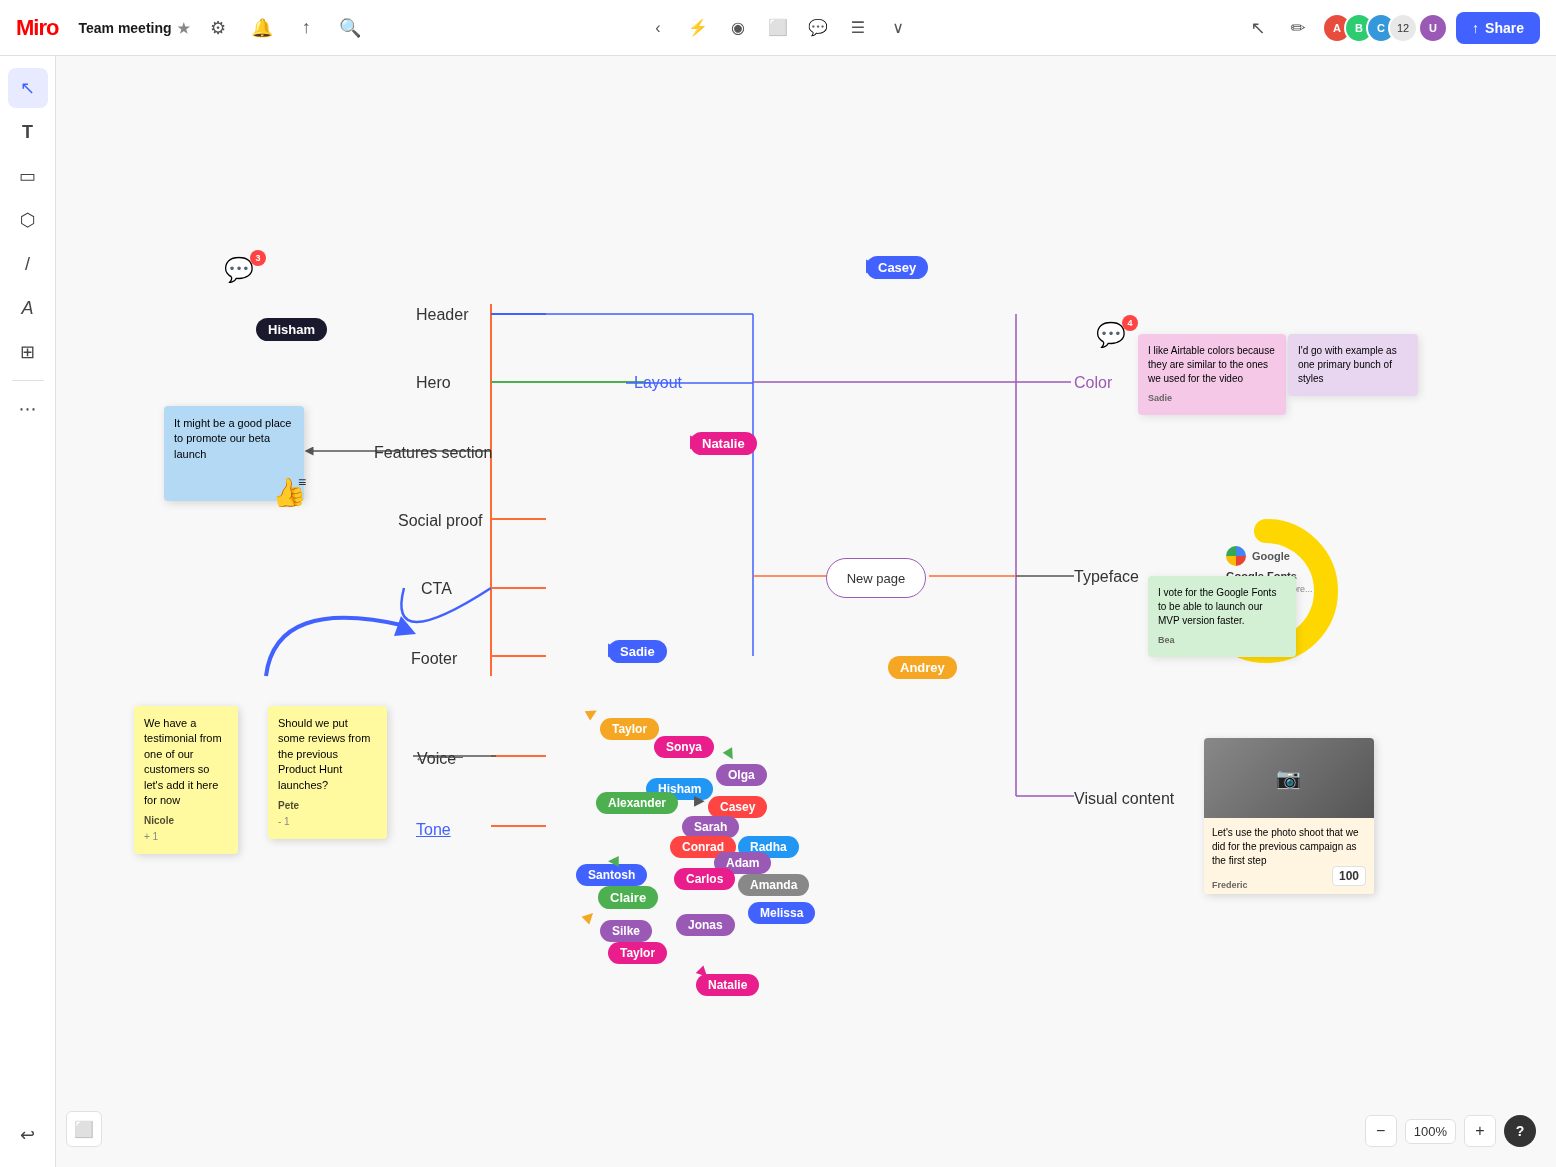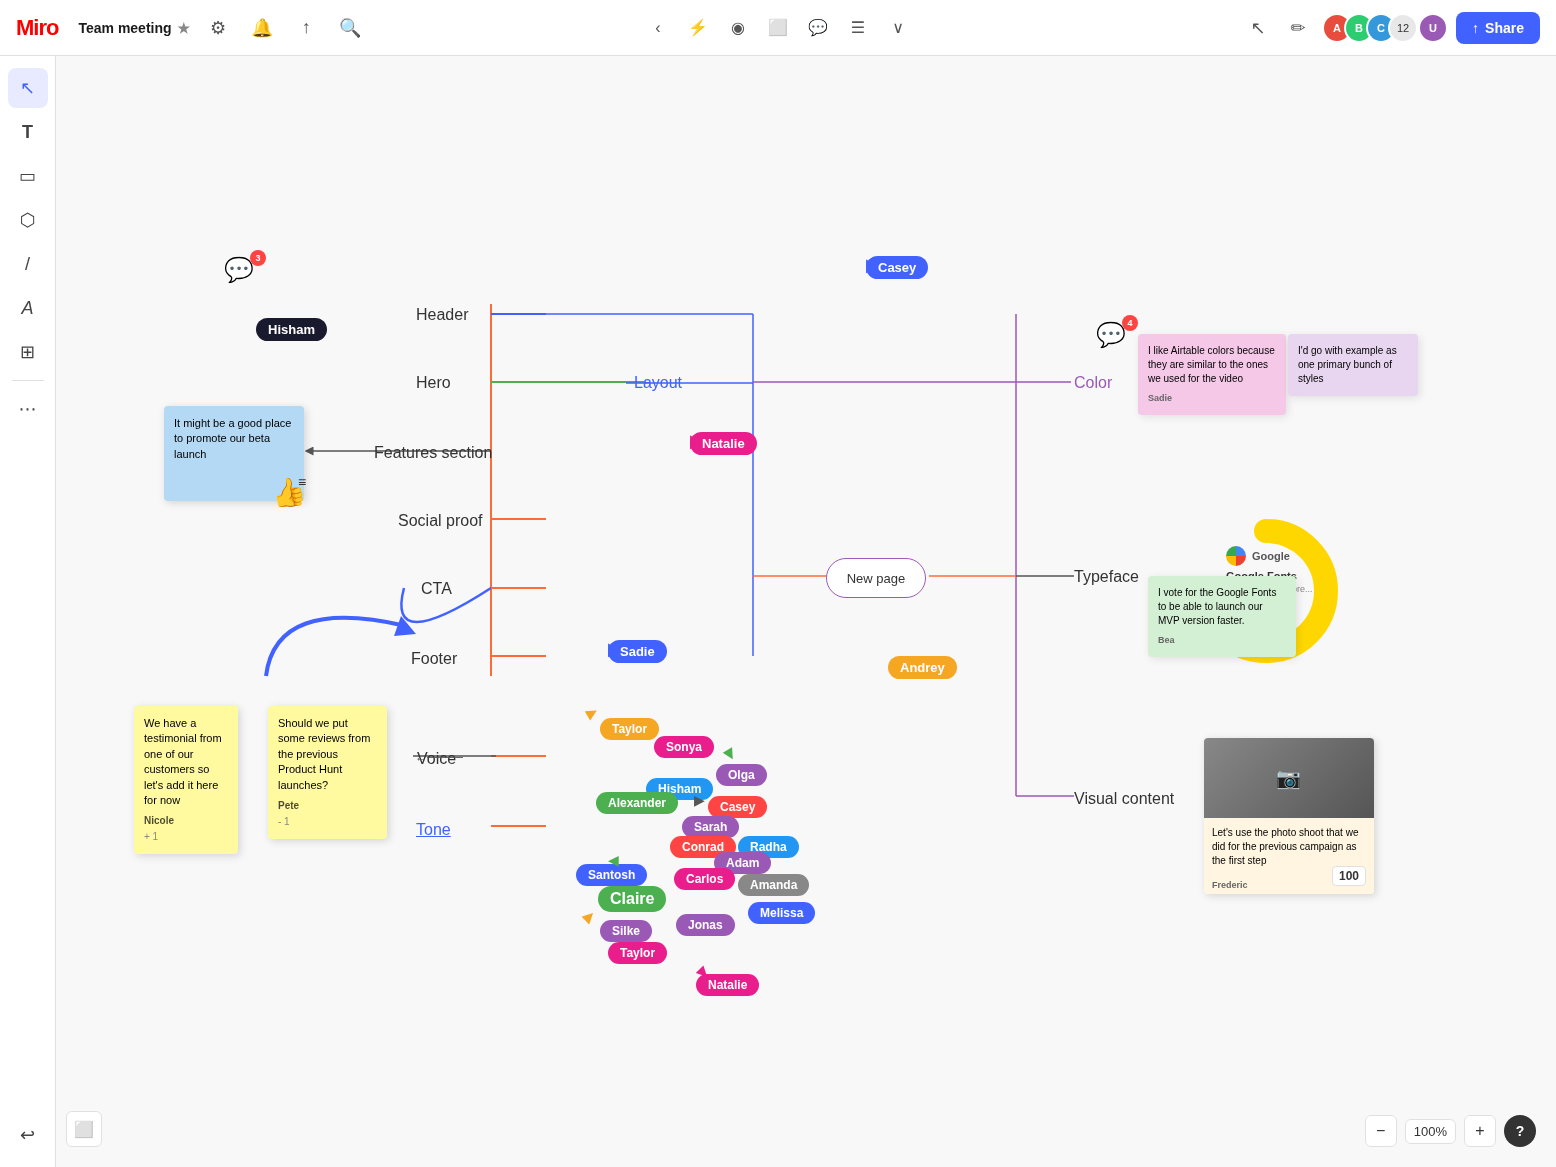--- a/index.html
+++ b/index.html
@@ -291,21 +291,21 @@
 
     <div style="position:absolute; left:638px; top:736px; font-size:14px; color:#555;">▶</div>
     <div class="cursor-badge" style="position:absolute; left:652px; top:740px; background:#f44; font-size:12px;">Casey</div>
     <div class="cursor-badge" style="position:absolute; left:626px; top:760px; background:#9b59b6; font-size:12px;">Sarah</div>
     <div class="cursor-badge" style="position:absolute; left:614px; top:780px; background:#f44; font-size:12px;">Conrad</div>
     <div class="cursor-badge" style="position:absolute; left:682px; top:780px; background:#2196f3; font-size:12px;">Radha</div>
     <div class="cursor-badge" style="position:absolute; left:658px; top:796px; background:#9b59b6; font-size:12px;">Adam</div>
     <div class="cursor-badge" style="position:absolute; left:520px; top:808px; background:#4262ff; font-size:12px;">Santosh</div>
     <div class="cursor-badge" style="position:absolute; left:618px; top:812px; background:#e91e8c; font-size:12px;">Carlos</div>
     <div class="cursor-badge" style="position:absolute; left:682px; top:818px; background:#888; font-size:12px;">Amanda</div>
-    <div class="cursor-badge" style="position:absolute; left:542px; top:830px; background:#4caf50; font-size:16px;">Claire</div>
+    <div class="cursor-badge" style="position:absolute; left:542px; top:830px; background:#4caf50; font-size:13px;">Claire</div>
     <div class="cursor-badge" style="position:absolute; left:692px; top:846px; background:#4262ff; font-size:12px;">Melissa</div>
     <div class="cursor-badge" style="position:absolute; left:620px; top:858px; background:#9b59b6; font-size:12px;">Jonas</div>
     <div class="cursor-badge" style="position:absolute; left:544px; top:864px; background:#9b59b6; font-size:12px;">Silke</div>
     <div class="cursor-badge" style="position:absolute; left:552px; top:886px; background:#e91e8c; font-size:12px;">Taylor</div>
 
     <div style="position:absolute; left:643px; top:908px; font-size:14px; color:#e91e8c; transform:rotate(45deg);">▶</div>
     <div class="cursor-badge" style="position:absolute; left:640px; top:918px; background:#e91e8c; font-size:12px;">Natalie</div>
 
     <div style="position:absolute; left:530px; top:648px; font-size:14px; color:#f5a623; transform:rotate(-30deg);">▶</div>
     <div style="position:absolute; left:670px; top:690px; font-size:14px; color:#4caf50; transform:rotate(60deg);">▶</div>

